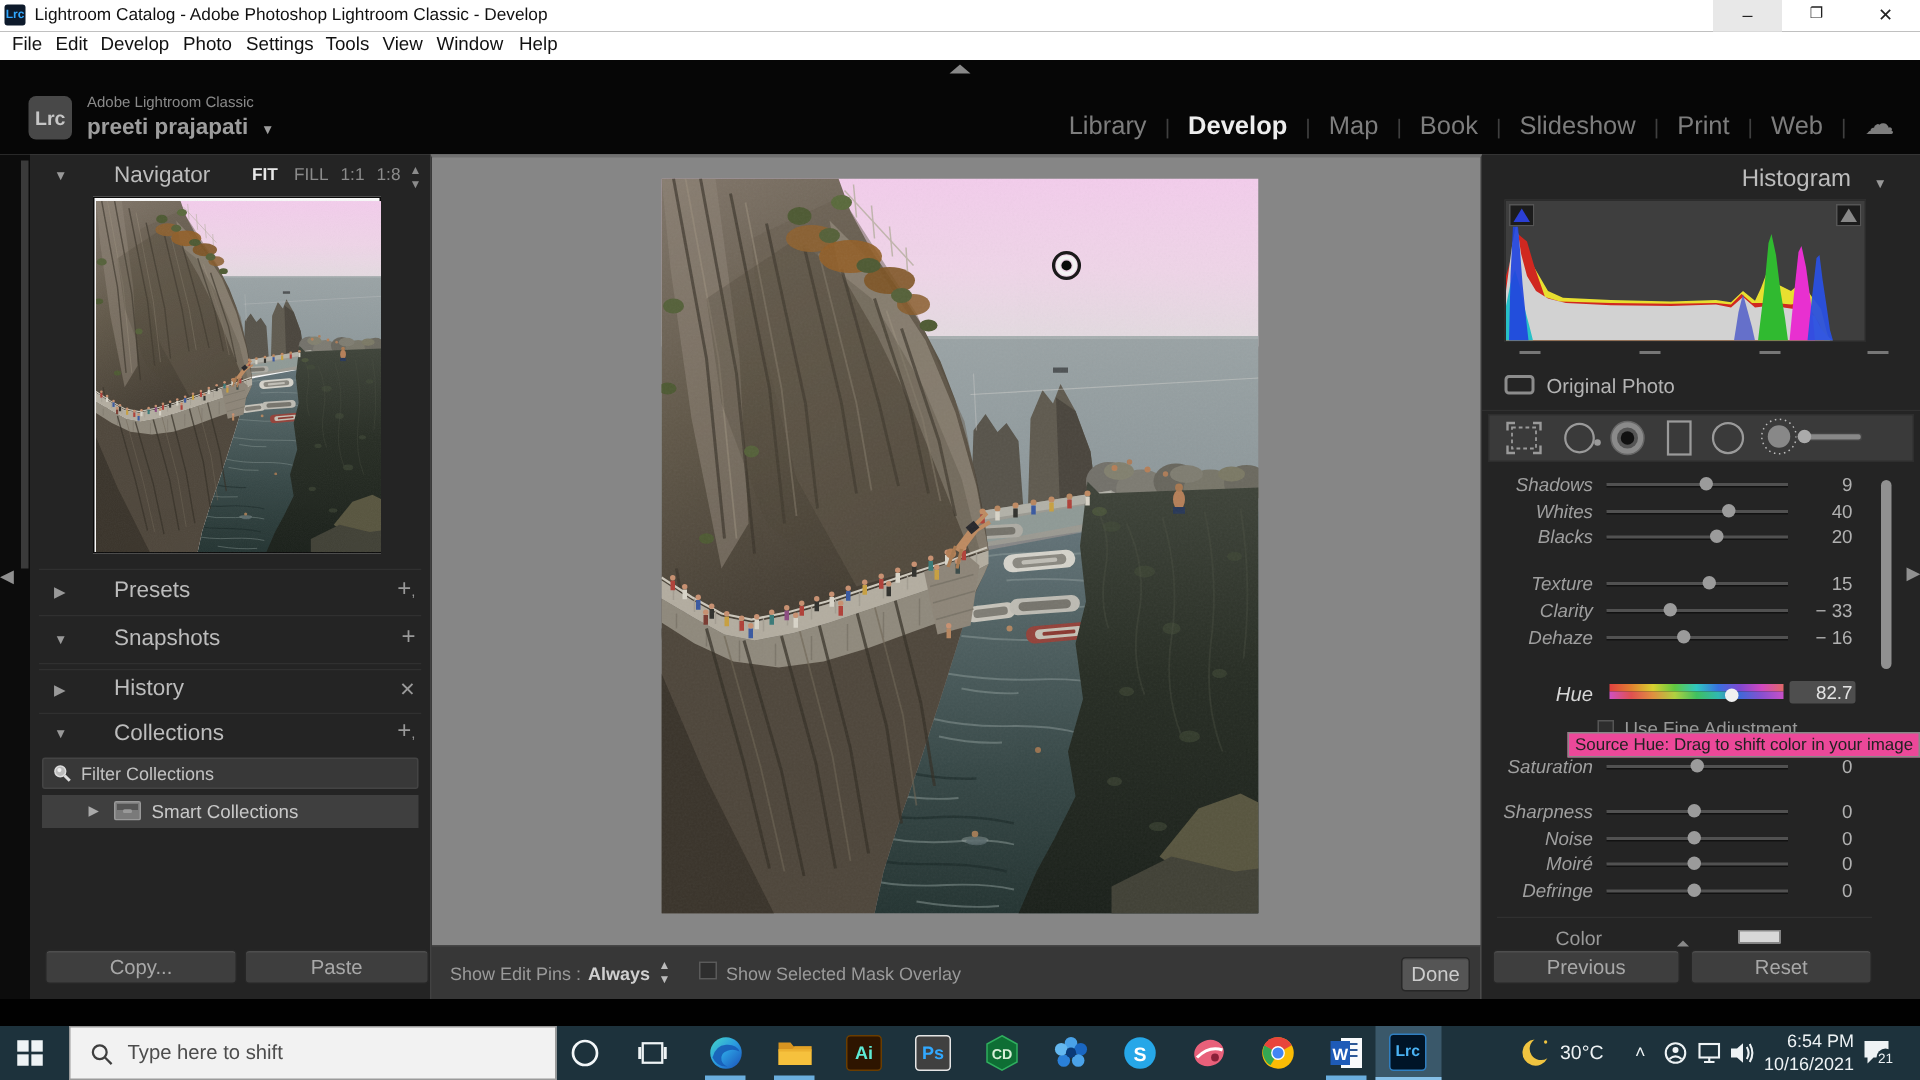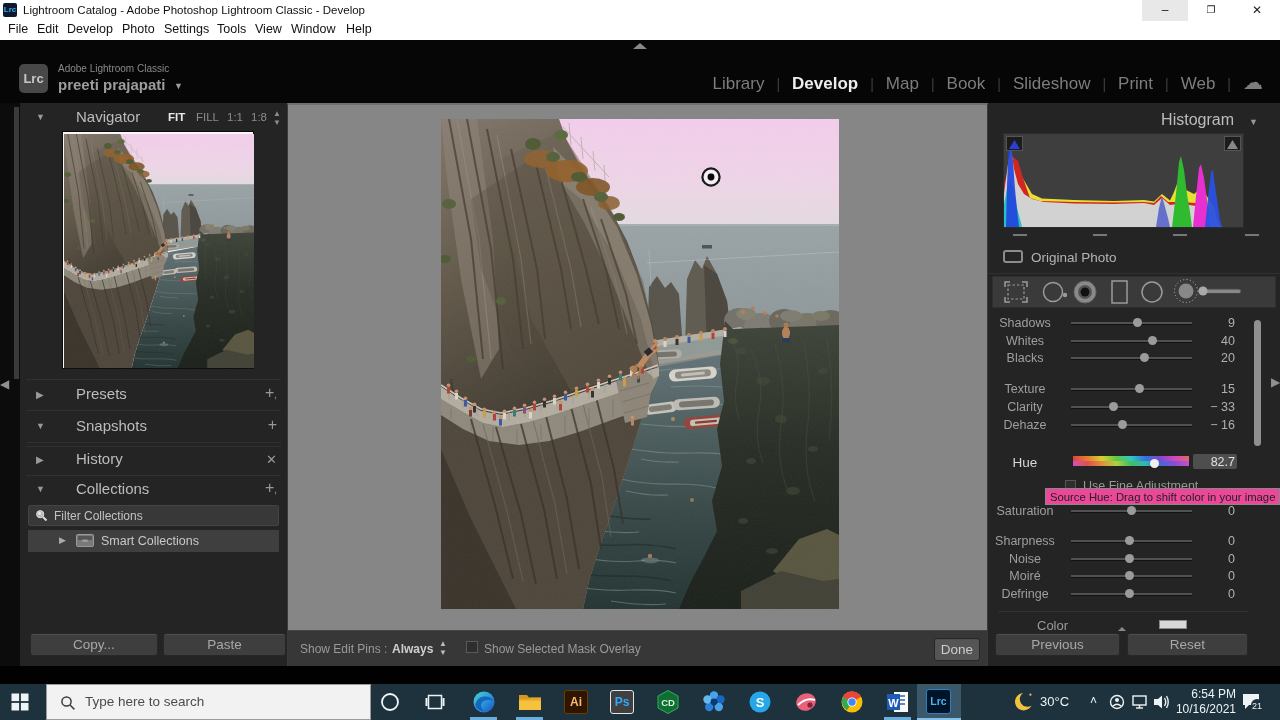--- a/index.html
+++ b/index.html
@@ -56,21 +56,21 @@
 .phead .pname { position:absolute; left:36px; top:1px;margin-left:20px; }
 .phead .plus { position:absolute; right:10px; top:0px; font-size:16px; color:#999; }
 .pdiv { position:absolute; left:6px; width:255px; height:1px; background:#171717; border-bottom:1px solid #303030; }
 
 
 .btn { position:absolute; background:#3e3e3e; border:1px solid #272727; border-radius:3px;
   color:#a8a8a8; font-size:13.5px; text-align:center; box-shadow:inset 0 1px 0 #4e4e4e; }
 
 
 .srow { position:absolute; left:0; width:292px; height:15px; }
-.slbl { position:absolute; left:0; top:1px; width:74px; text-align:center; font-size:12.5px; color:#9f9f9f; }
+.slbl { position:absolute; left:0; top:1px; width:74px; text-align:right; font-size:12.5px; color:#9f9f9f;font-style:italic; }
 .strk { position:absolute; left:83px; top:7px; width:121px; height:2px; background:#515151;
   box-shadow:0 1px 0 rgba(0,0,0,0.5); }
 .sthm { position:absolute; top:3px; width:9px; height:9px; background:#9b9b9b; border-radius:50%; }
 .sval { position:absolute; left:207px; top:1px; width:40px; text-align:right; font-size:12.5px; color:#b0b0b0; }
 
 
 #blackgap { top:666px; left:0; width:1280px; height:18px; background:#010101; }
 #taskbar { top:684px; left:0; width:1280px; height:36px; background:#1d323c; }
 </style>
 </head>
@@ -693,21 +693,21 @@
       <rect x="0.5" y="0.5" width="7.6" height="7.6" fill="#eef3f5"></rect>
       <rect x="9.9" y="0.5" width="7.6" height="7.6" fill="#eef3f5"></rect>
       <rect x="0.5" y="9.9" width="7.6" height="7.6" fill="#eef3f5"></rect>
       <rect x="9.9" y="9.9" width="7.6" height="7.6" fill="#eef3f5"></rect>
     </svg>
     <div class="abs" style="left:46px;top:0px;width:325px;height:36px;background:#f2f2f2;border:1px solid #9a9a9a;">
       <svg width="16" height="16" style="position:absolute;left:13px;top:10px;" viewBox="0 0 16 16">
         <circle cx="6.5" cy="6.5" r="4.6" fill="none" stroke="#3f3f3f" stroke-width="1.5"></circle>
         <line x1="10" y1="10" x2="14.4" y2="14.4" stroke="#3f3f3f" stroke-width="1.5"></line>
       </svg>
-      <span style="position:absolute;left:38px;top:9px;font-size:13.5px;color:#4c4c4c;">Type here to search</span>
+      <span style="position:absolute;left:38px;top:9px;font-size:13.5px;color:#4c4c4c;">Type here to shift</span>
     </div>
     <svg width="22" height="22" style="position:absolute;left:379px;top:7px;" viewBox="0 0 22 22">
       <circle cx="11" cy="11" r="8" fill="none" stroke="#f2f6f8" stroke-width="1.8"></circle>
     </svg>
     <svg width="20" height="20" style="position:absolute;left:425px;top:8px;" viewBox="0 0 20 20">
       <rect x="3.5" y="3.5" width="13" height="13" fill="none" stroke="#eef3f5" stroke-width="1.5"></rect>
       <rect x="0.5" y="6" width="2" height="8" fill="#eef3f5"></rect>
       <rect x="17.5" y="6" width="2" height="8" fill="#eef3f5"></rect>
     </svg>
 
@@ -720,21 +720,21 @@
           </linearGradient>
         </defs>
       <circle cx="13" cy="13" r="10.5" fill="url(#edg)"></circle>
       <path d="M4 16 Q6 8 13 7.5 Q20 7 22 12 Q18 10 14 11.5 Q9 13 10 18 Q11 21 14 22 Q7 22.5 4 16 Z" fill="#1659b5" opacity="0.85"></path>
     </svg>
     <svg width="26" height="26" style="position:absolute;left:517px;top:5px;" viewBox="0 0 26 26">
       <path d="M2 6 L10 6 L12 8.5 L24 8.5 L24 21 L2 21 Z" fill="#d79420"></path>
       <path d="M2 10.5 L24 10.5 L24 21 L2 21 Z" fill="#f6c13d"></path>
       <path d="M2 10.5 L11 10.5 L13 8.5 L24 8.5 L24 12 L2 12 Z" fill="#e8a92b" opacity="0.7"></path>
     </svg>
-    <div class="abs" style="left:564px;top:6px;width:24px;height:24px;background:#2e1500;border-radius:3px;border:1px solid #6a3d00;color:#fdba74;font-size:12px;font-weight:bold;text-align:center;line-height:23px;">Ai</div>
+    <div class="abs" style="left:564px;top:6px;width:24px;height:24px;background:#2e1500;border-radius:3px;border:1px solid #6a3d00;color:#5eead4;font-size:12px;font-weight:bold;text-align:center;line-height:23px;">Ai</div>
     <div class="abs" style="left:610px;top:6px;width:24px;height:24px;background:#404040;border-radius:3px;border:1px solid #e5e5e5;color:#31a8ff;font-size:12px;font-weight:bold;text-align:center;line-height:23px;">Ps</div>
     <svg width="26" height="26" style="position:absolute;left:655px;top:5px;" viewBox="0 0 26 26">
       <path d="M13 1.5 L23 7 L23 19 L13 24.5 L3 19 L3 7 Z" fill="#0e6e34" stroke="#2fae5e" stroke-width="1"></path>
       <text x="13" y="17" font-size="9.5" font-weight="bold" fill="#d8f0d8" text-anchor="middle" font-family="Liberation Sans">CD</text>
     </svg>
     <svg width="26" height="26" style="position:absolute;left:701px;top:5px;" viewBox="0 0 26 26">
       <circle cx="13" cy="6.5" r="4.2" fill="#4aa2e8"></circle>
       <circle cx="19.5" cy="10.5" r="4.2" fill="#1a66c0"></circle>
       <circle cx="17.8" cy="18" r="4.2" fill="#4aa2e8"></circle>
       <circle cx="8.2" cy="18" r="4.2" fill="#2a80d8"></circle>

